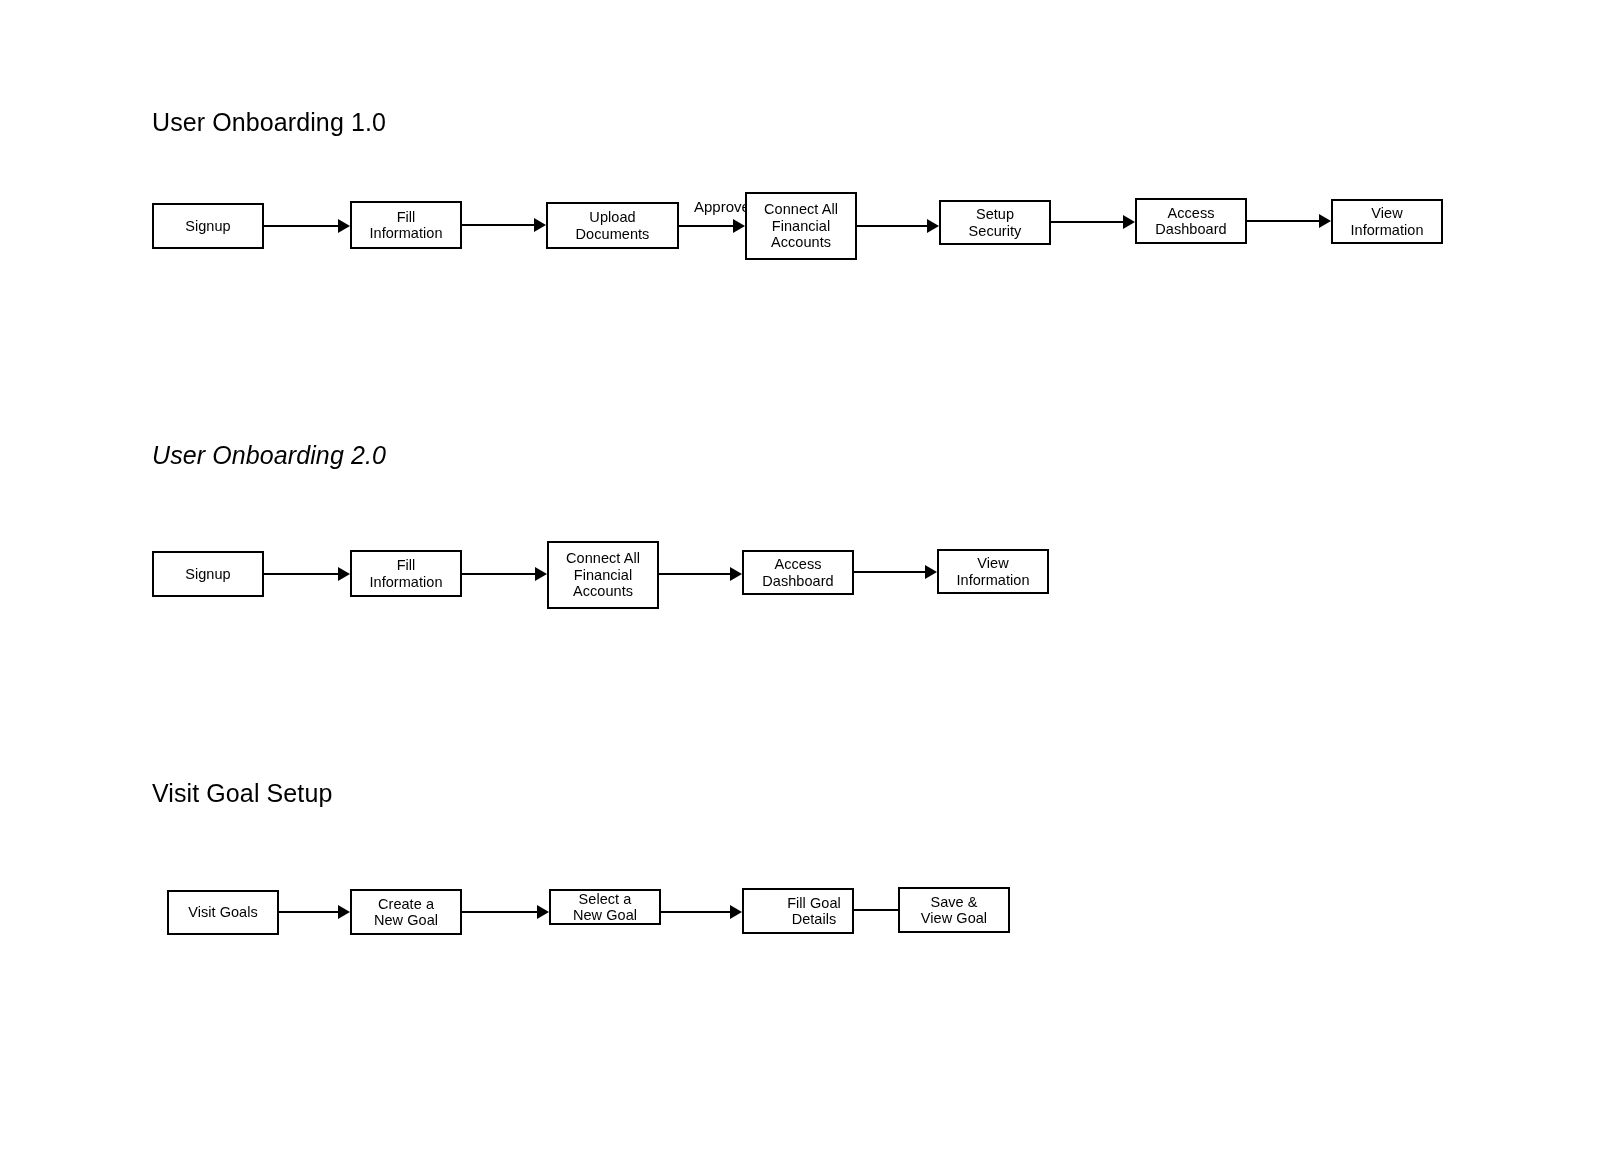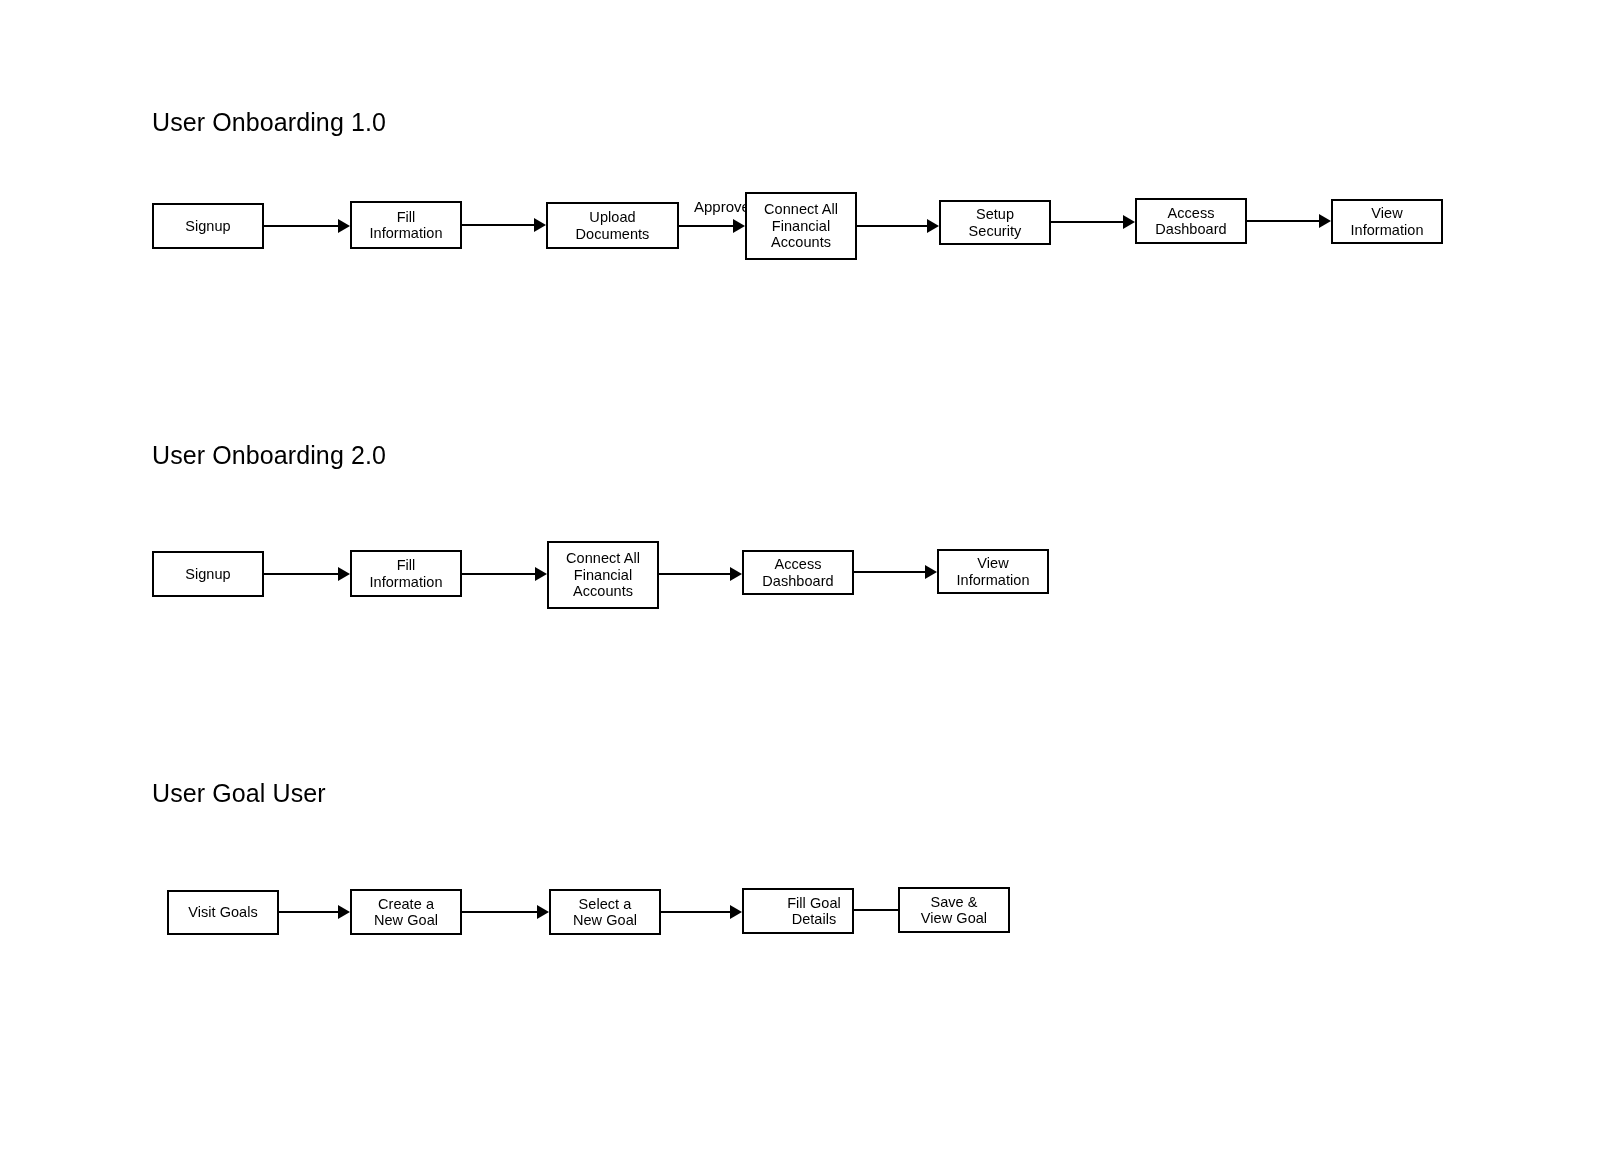--- a/index.html
+++ b/index.html
@@ -87,50 +87,50 @@
 Documents</div>
     <div class="node" style="left: 745px; top: 192px; width: 112px; height: 68px;">Connect All
 Financial
 Accounts</div>
     <div class="node" style="left: 939px; top: 200px; width: 112px; height: 45px;">Setup
 Security</div>
     <div class="node" style="left: 1135px; top: 198px; width: 112px; height: 46px;">Access
 Dashboard</div>
     <div class="node" style="left: 1331px; top: 199px; width: 112px; height: 45px;">View
 Information</div>
-    <div class="section-title" style="left: 152px; top: 443px;">User Onboarding 2.0</div>
+    <div class="section-title" style="left: 152px; top: 443px; font-style: italic;">User Onboarding 2.0</div>
     <div class="connector" style="left: 264px; top: 573px; width: 74px;"></div>
     <div class="arrowhead" style="left: 338px; top: 567px;"></div>
     <div class="connector" style="left: 462px; top: 573px; width: 73px;"></div>
     <div class="arrowhead" style="left: 535px; top: 567px;"></div>
     <div class="connector" style="left: 659px; top: 573px; width: 71px;"></div>
     <div class="arrowhead" style="left: 730px; top: 567px;"></div>
     <div class="connector" style="left: 854px; top: 571px; width: 71px;"></div>
     <div class="arrowhead" style="left: 925px; top: 565px;"></div>
     <div class="node" style="left: 152px; top: 551px; width: 112px; height: 46px;">Signup</div>
     <div class="node" style="left: 350px; top: 550px; width: 112px; height: 47px;">Fill
 Information</div>
     <div class="node" style="left: 547px; top: 541px; width: 112px; height: 68px;">Connect All
 Financial
 Accounts</div>
     <div class="node" style="left: 742px; top: 550px; width: 112px; height: 45px;">Access
 Dashboard</div>
     <div class="node" style="left: 937px; top: 549px; width: 112px; height: 45px;">View
 Information</div>
-    <div class="section-title" style="left: 152px; top: 781px;">User Goal User</div>
+    <div class="section-title" style="left: 152px; top: 781px;">Visit Goal Setup</div>
     <div class="connector" style="left: 264px; top: 911px; width: 74px;"></div>
     <div class="arrowhead" style="left: 338px; top: 905px;"></div>
     <div class="connector" style="left: 462px; top: 911px; width: 75px;"></div>
     <div class="arrowhead" style="left: 537px; top: 905px;"></div>
     <div class="connector" style="left: 661px; top: 911px; width: 69px;"></div>
     <div class="arrowhead" style="left: 730px; top: 905px;"></div>
     <div class="connector" style="left: 854px; top: 909px; width: 72px;"></div>
     <div class="arrowhead" style="left: 926px; top: 903px;"></div>
     <div class="node" style="left: 167px; top: 890px; width: 112px; height: 45px;">Visit Goals</div>
     <div class="node" style="left: 350px; top: 889px; width: 112px; height: 46px;">Create a
 New Goal</div>
-    <div class="node" style="left: 549px; top: 889px; width: 112px; height: 46px;">Select a
+    <div class="node" style="left: 549px; top: 889px; width: 112px; height: 36px;">Select a
 New Goal</div>
     <div class="node" style="left: 742px; top: 888px; width: 112px; height: 46px; padding-left: 32px;">Fill Goal
 Details</div>
     <div class="node" style="left: 898px; top: 887px; width: 112px; height: 46px;">Save &amp;
 View Goal</div>
   </div>
 
 </body></html>

